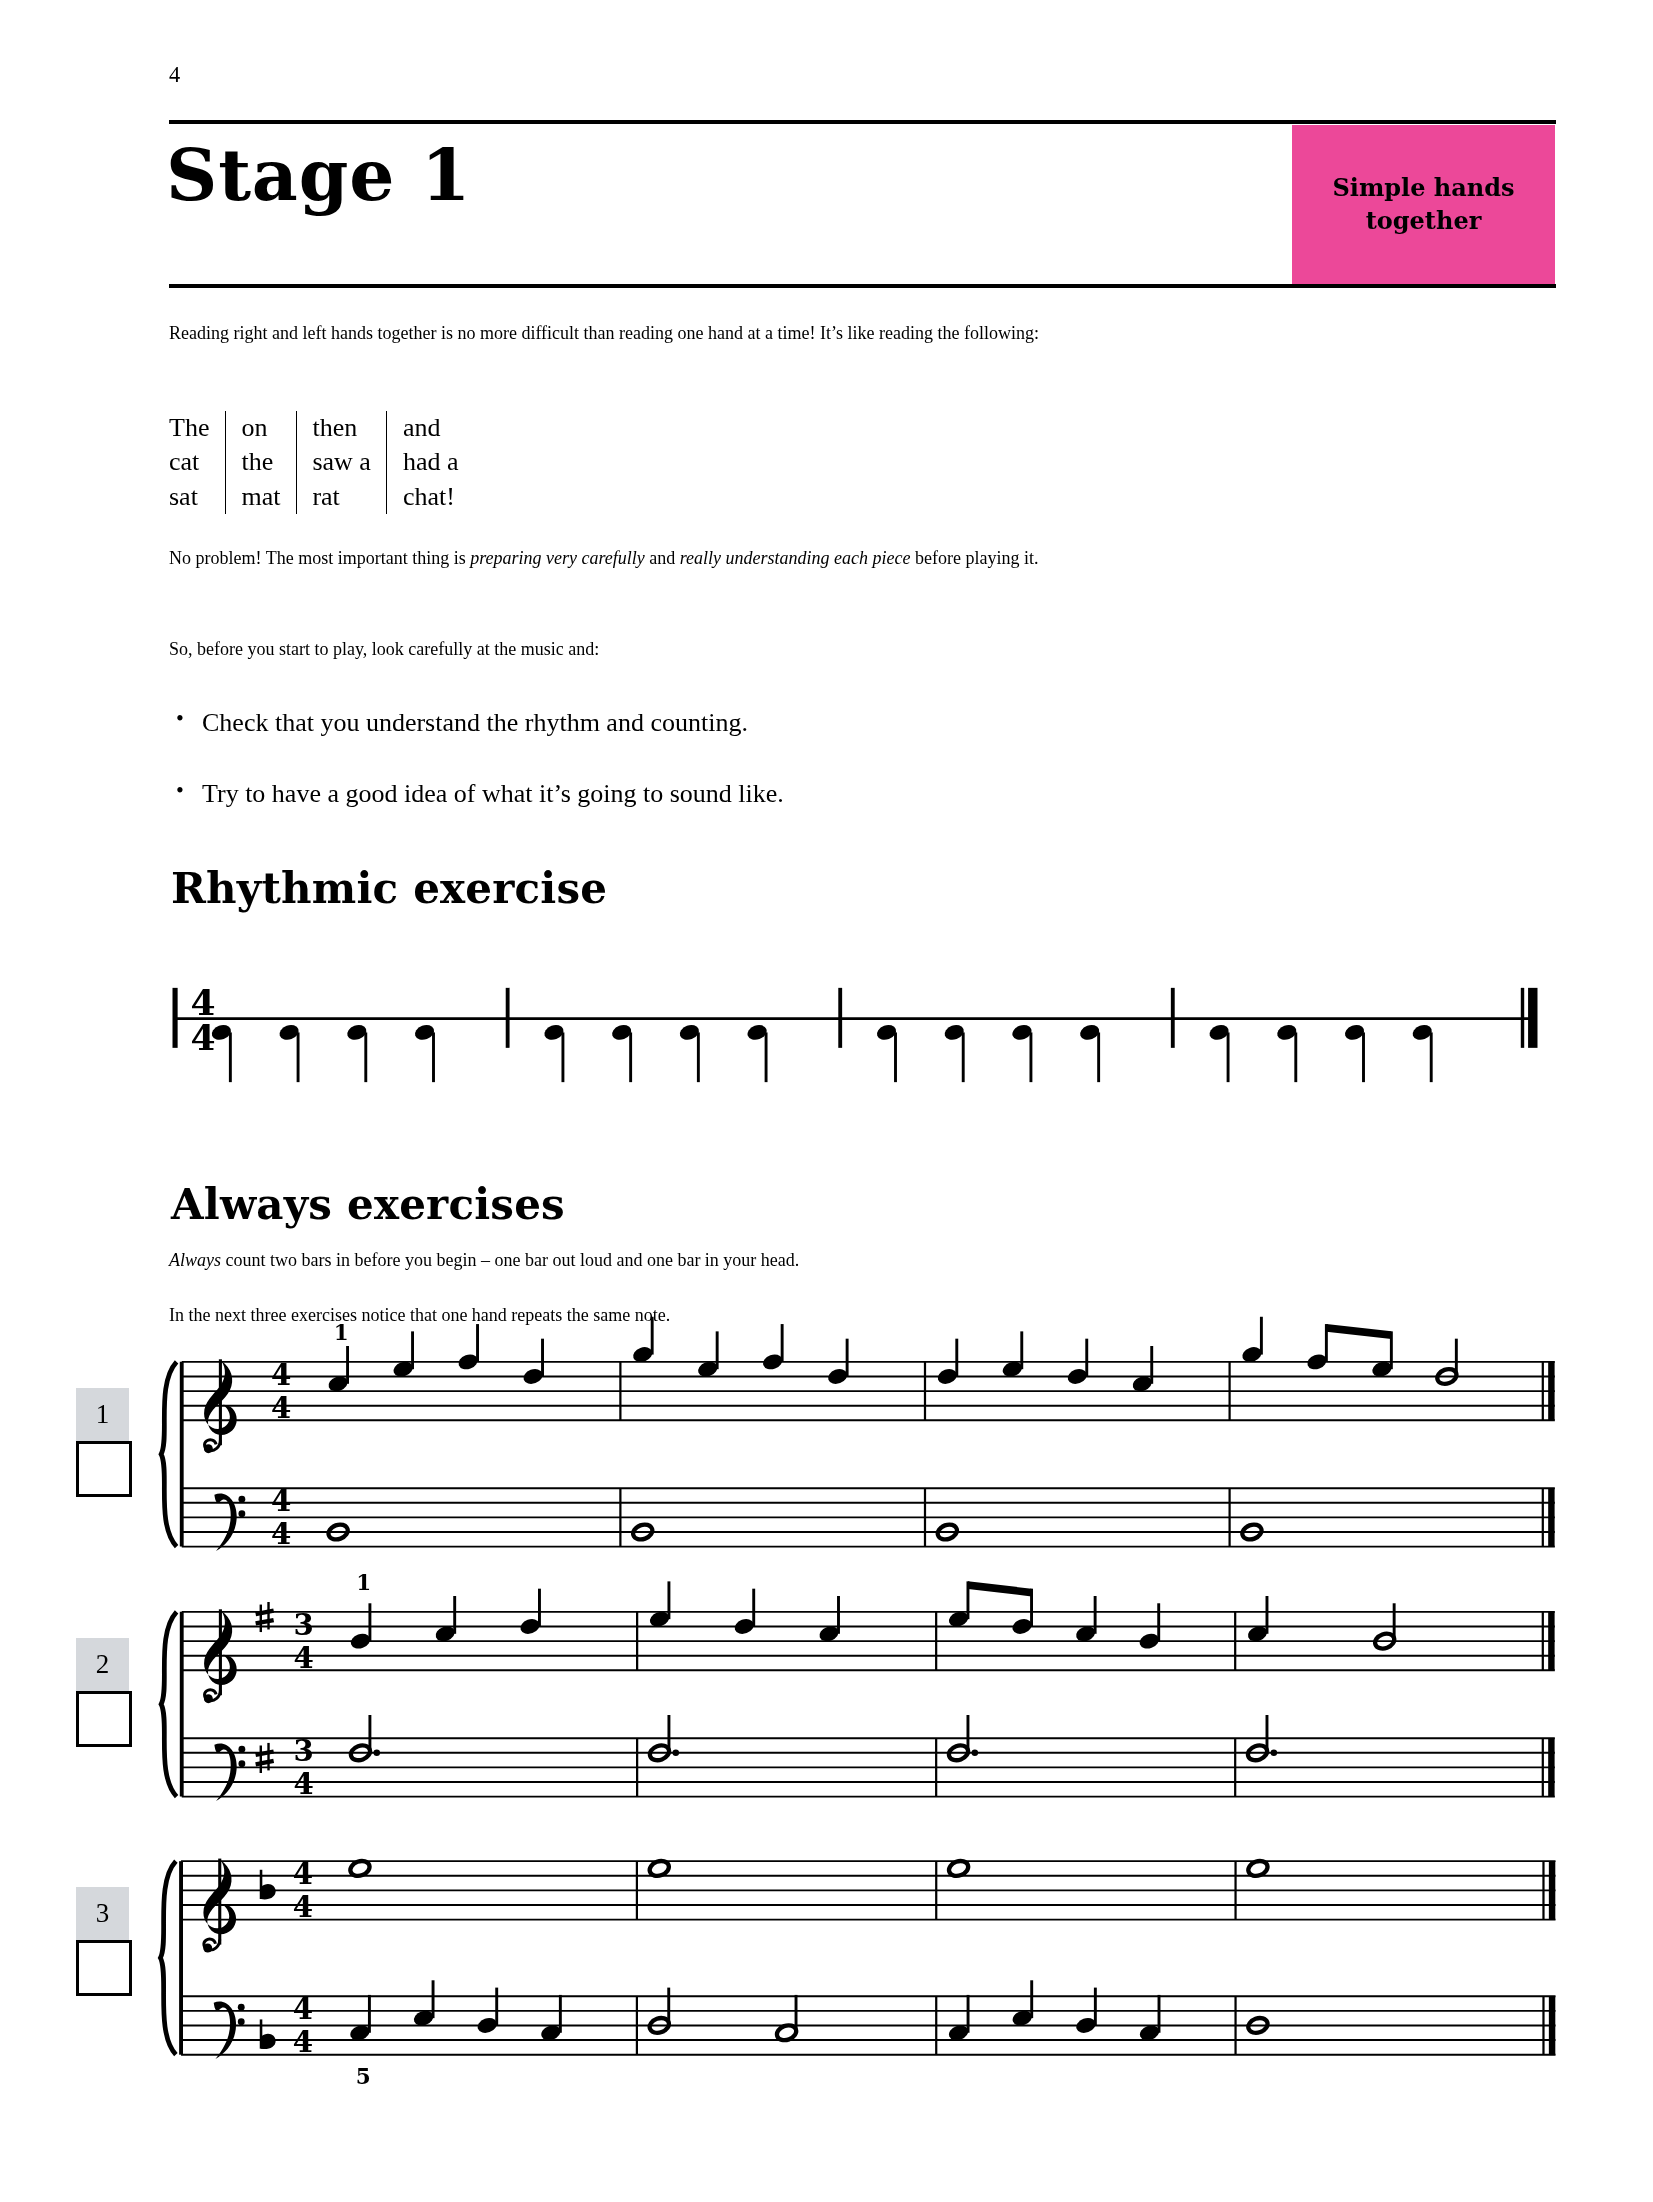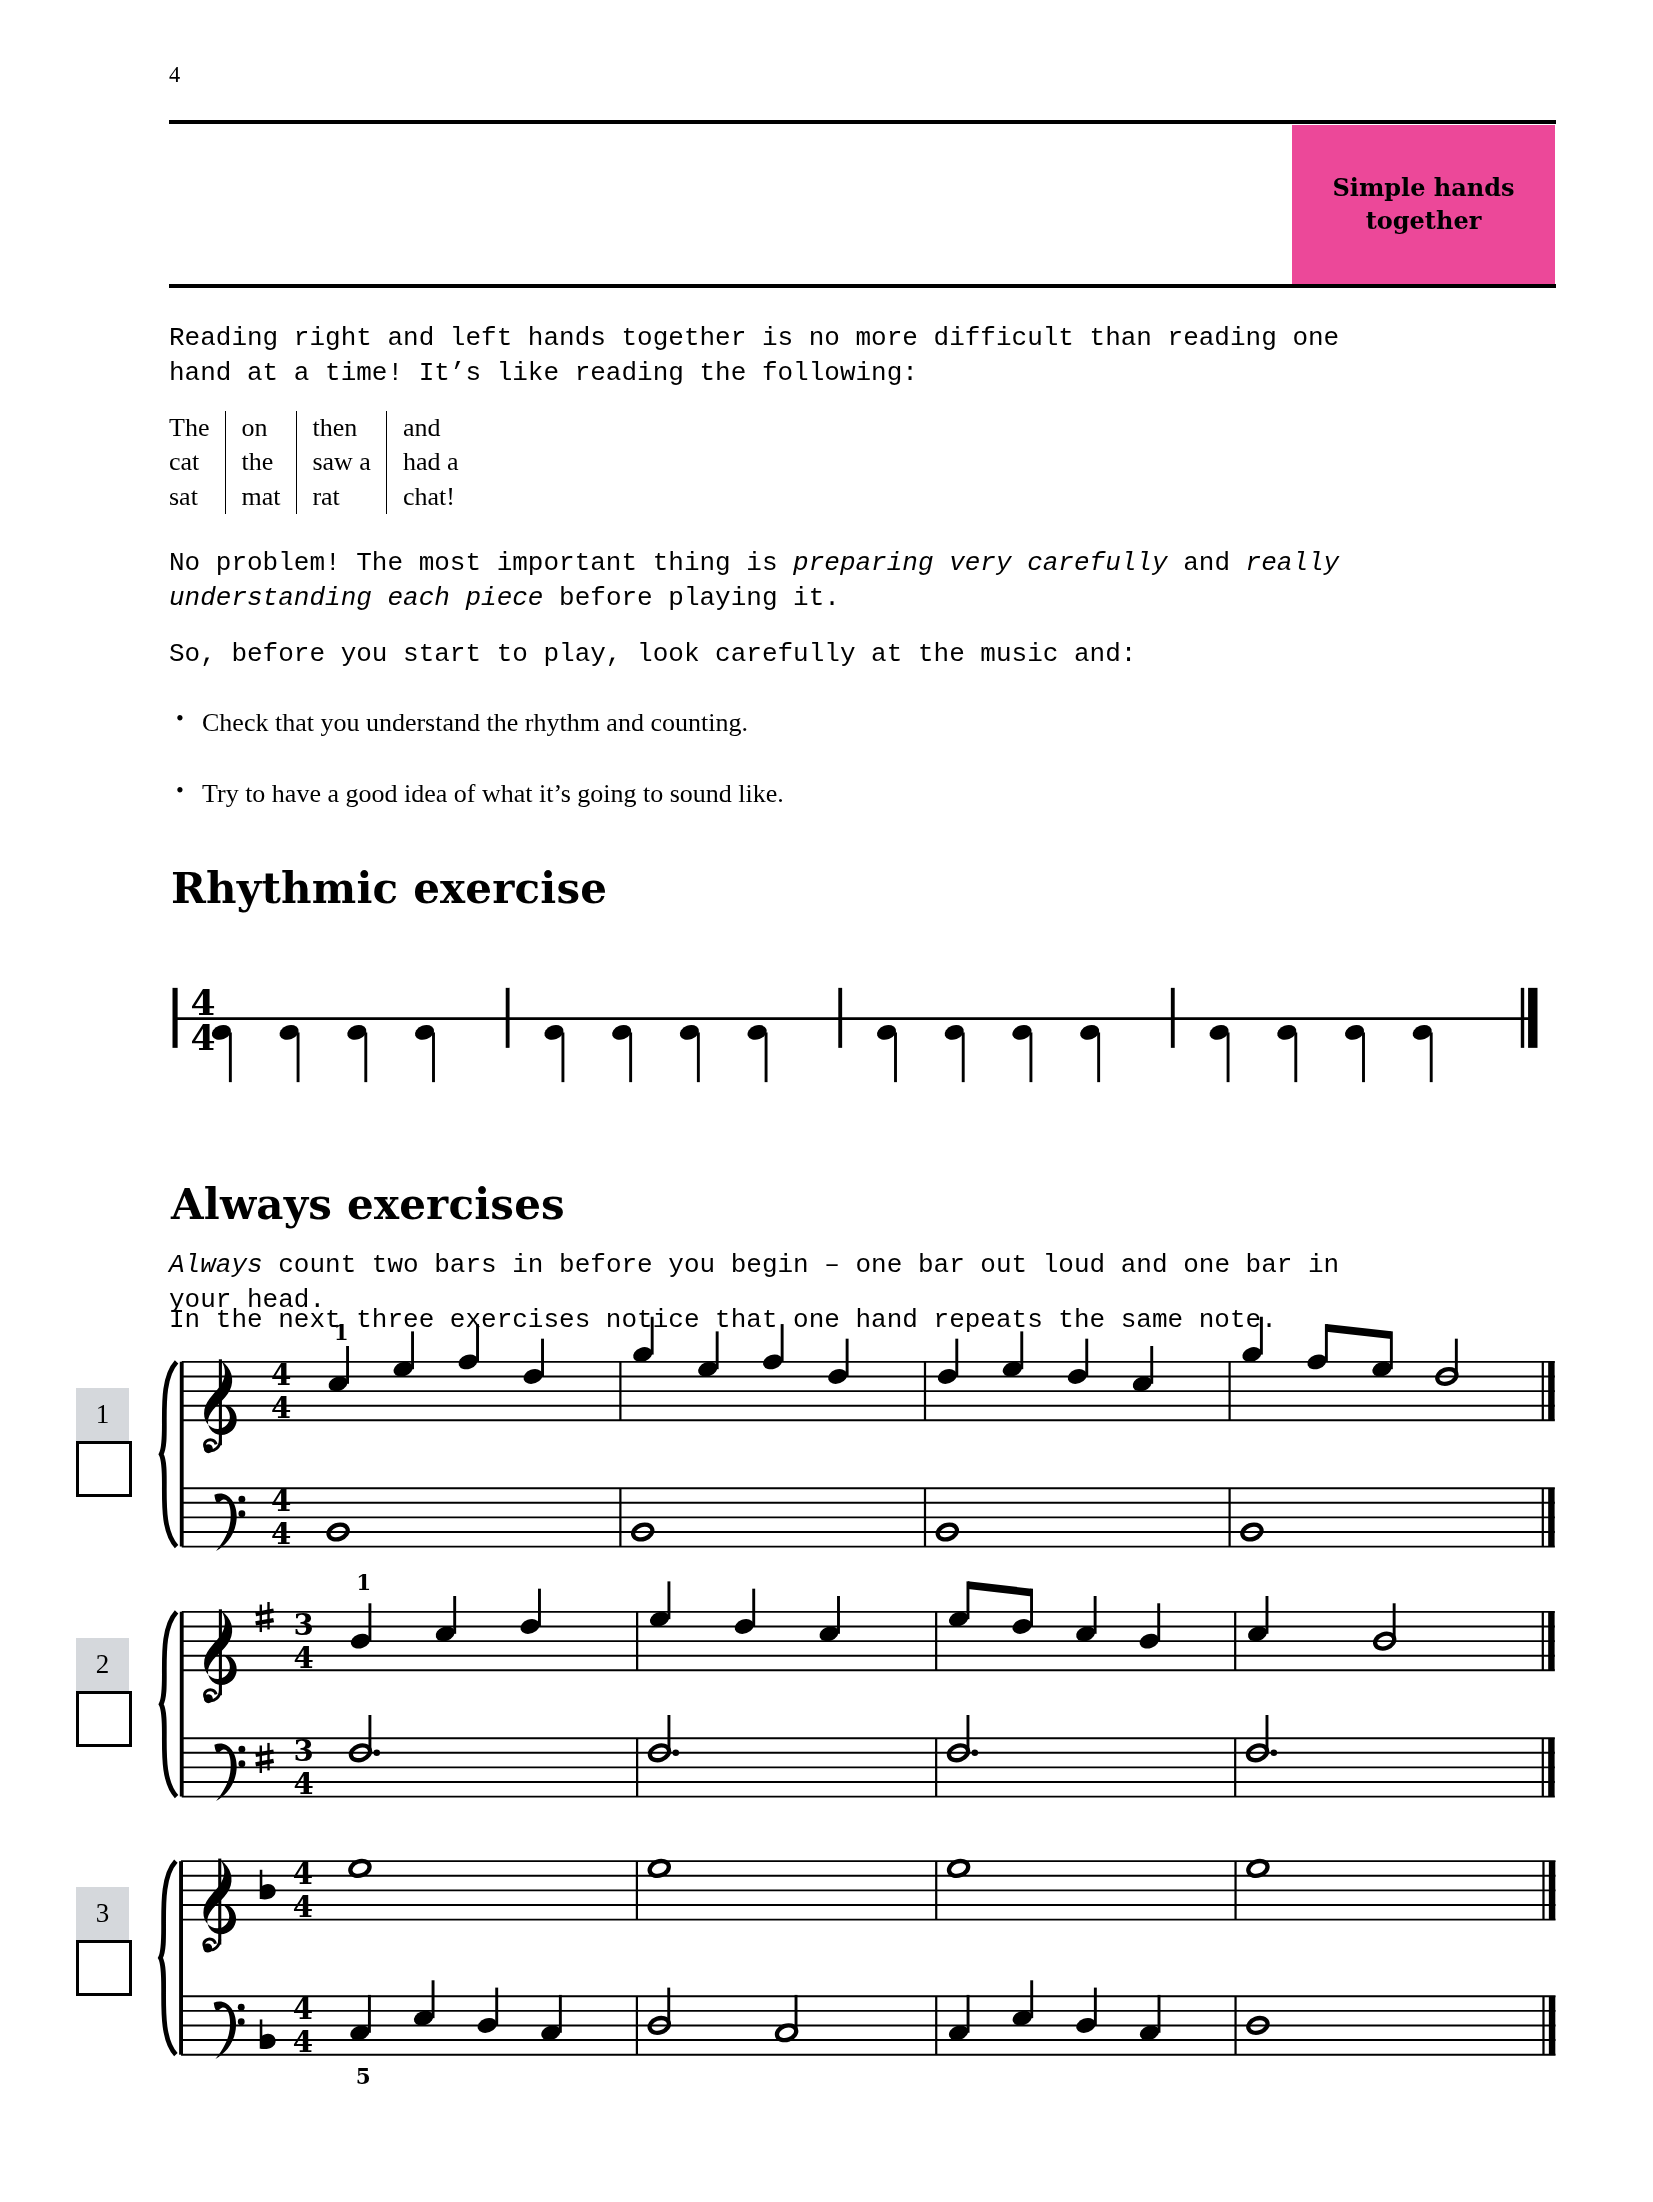--- a/index.html
+++ b/index.html
@@ -14,21 +14,21 @@
 
   .stage-title{position:absolute;left:166px;top:140px;font-family:"DejaVu Serif",serif;font-weight:bold;
     font-size:71px;letter-spacing:0.9px;line-height:1;}
 
   .tagbox{position:absolute;left:1292px;top:125px;width:263px;height:159px;background:#ec4899;
     display:flex;align-items:center;justify-content:center;}
   .tagbox span{font-family:"DejaVu Serif",serif;font-weight:bold;font-size:24px;line-height:1.35;text-align:center;
     display:block;width:215px;}
 
   .body-col{position:absolute;left:169px;width:1205px;}
-  p.para{margin:0;font-size:26px;line-height:1.36;font-family:Liberation Mono, monospace;}
+  p.para{margin:0;font-size:18px;line-height:1.36;font-family:Liberation Serif, serif;}
   .it{font-style:italic;}
 
   .p1{top:321px;}
   .wordgrid{position:absolute;left:169px;top:411px;}
   .wordgrid table{border-collapse:collapse;}
   .wordgrid td{font-size:26px;line-height:1.325;padding:0 15.5px 0 0;vertical-align:top;
     font-family:"Liberation Serif",serif;}
   .wordgrid td.div{border-left:1.7px solid #000;padding-left:15.5px;}
   .p2{top:546px;}
   .p3{top:637px;}
@@ -58,20 +58,21 @@
 </head>
 <body>
 
 <div class="page">
 
   <div class="folio">4</div>
 
   <div class="rule rule-top"></div>
   <div class="rule rule-bot"></div>
 
+  <div class="stage-title">Stage 1</div>
 
   <div class="tagbox">
     <span>Simple hands together</span>
   </div>
 
   <div class="body-col p1">
     <p class="para">Reading right and left hands together is no more difficult than reading one hand at a time! It’s like reading the following:</p>
   </div>
 
   <div class="wordgrid">

